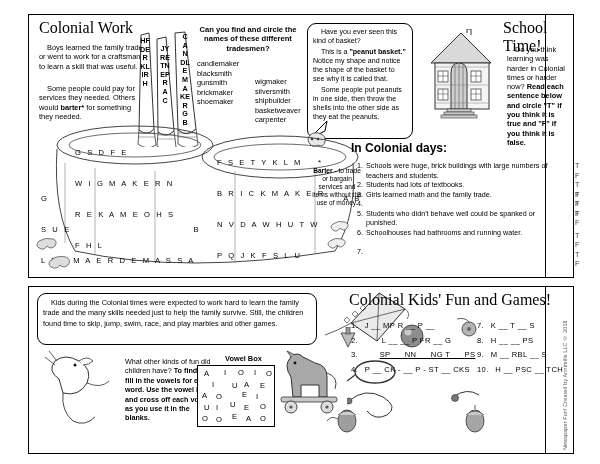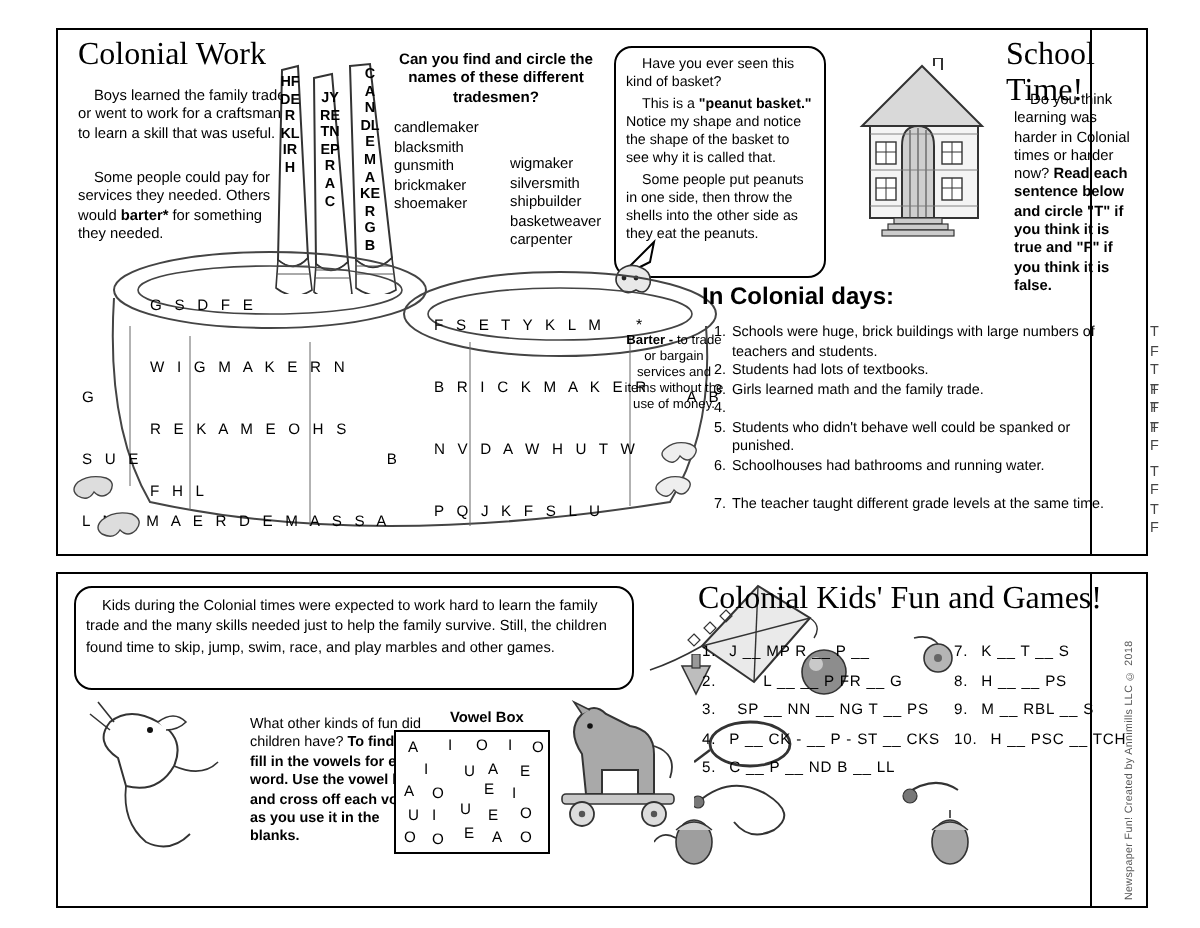--- a/index.html
+++ b/index.html
@@ -254,21 +254,20 @@
         <span class="tftxt" style="width:200px;display:inline-block;">Students who didn't behave well could be spanked or punished.</span>
         <span class="tfTF">T  F</span>
       </div>
       <div class="tfrow" style="height:19px;">
         <span class="tfnum">6.</span>
         <span class="tftxt" style="width:200px;display:inline-block;">Schoolhouses had bathrooms and running water.</span>
         <span class="tfTF" style="top:3px;">T  F</span>
       </div>
       <div class="tfrow" style="height:19px;">
         <span class="tfnum">7.</span>
-        <span class="tftxt" style="width:200px;display:inline-block;">The teacher taught different grade levels at the same time.</span>
         <span class="tfTF" style="top:3px;">T  F</span>
       </div>
     </div>
 
     <div class="abs" style="left:516px;top:0px;width:1px;height:262px;background:#000;"></div>
   </div>
 
   <div class="panel" id="bottom-panel">
 
     <div class="abs bubble" style="left:8px;top:6px;width:280px;height:52px;">
@@ -371,29 +370,25 @@
       <div class="puzzrow">
         <span>1.</span>
         <span style="margin-left:4px;">J __ MP    R __ P __</span>
       </div>
       <div class="puzzrow">
         <span>2.</span>
         <span style="margin-left:21px;">L __ __ P   FR __ G</span>
       </div>
       <div class="puzzrow">
         <span>3.</span>
-        <span style="margin-left:8px;">SP __ NN __ NG    T __ PS</span>
+        <span style="margin-left:19px;text-decoration:underline;">SP __ NN __ NG    T __ PS</span>
       </div>
       <div class="puzzrow">
         <span>4.</span>
         <span style="margin-left:4px;">P __ CK - __ P - ST __ CKS</span>
-      </div>
-      <div class="puzzrow">
-        <span>5.</span>
-        <span style="margin-left:4px;">C __ P     __ ND     B __ LL</span>
       </div>
     </div>
 
     <div class="abs puzz" style="left:448px;top:34px;">
       <div class="puzzrow">
         <span>7.</span>
         <span style="margin-left:4px;">K __ T __ S</span>
       </div>
       <div class="puzzrow">
         <span>8.</span>

